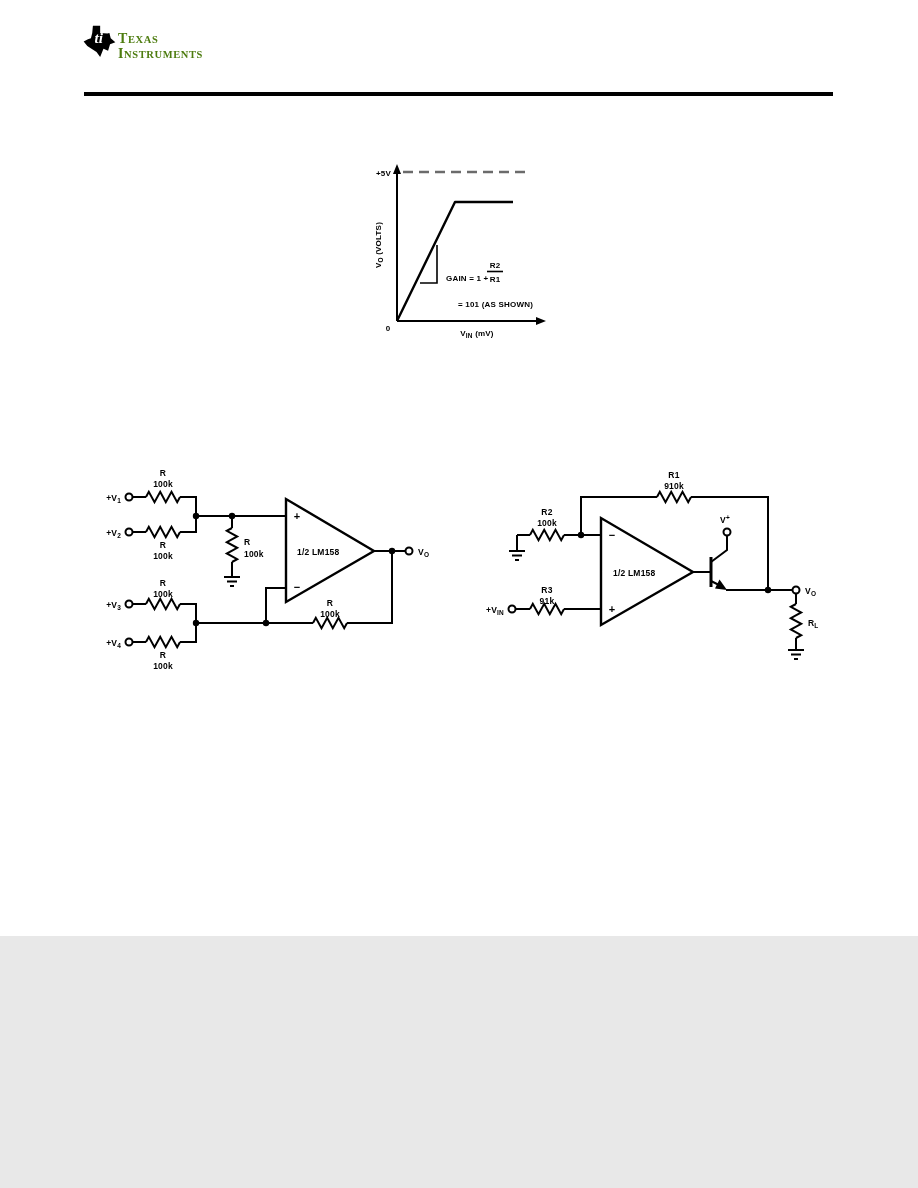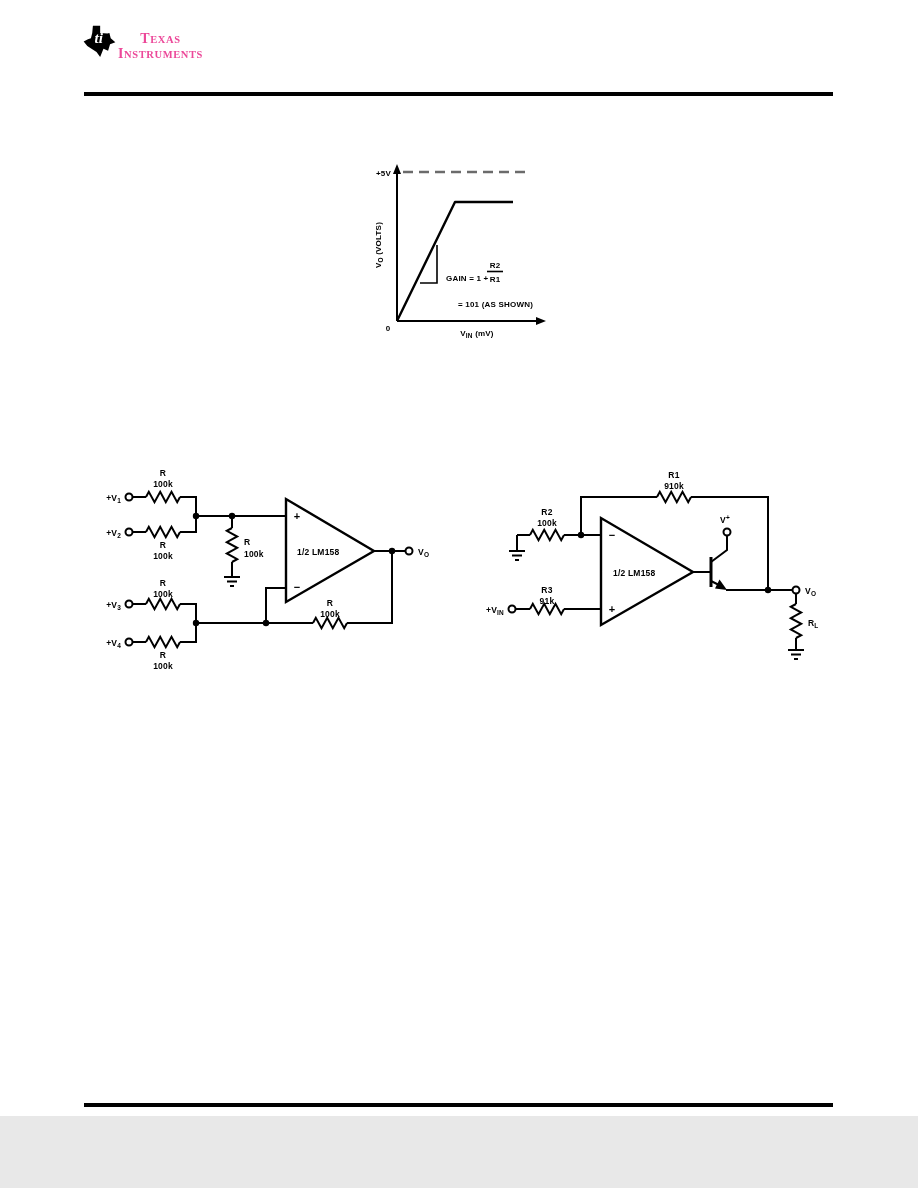--- a/index.html
+++ b/index.html
@@ -1,21 +1,21 @@
 <!DOCTYPE html>
 <html><head>
 <meta charset="utf-8">
 <style>
   html,body{margin:0;padding:0;background:#e8e8e8;}
-  .page{position:relative;width:918px;height:1116px;background:#ffffff;overflow:hidden;
-        font-family:"Liberation Sans",sans-serif;color:#000;text-align:center;}
+  .page{position:relative;width:918px;height:936px;background:#ffffff;overflow:hidden;
+        font-family:"Liberation Sans",sans-serif;color:#000;}
   .abs{position:absolute;}
   
   .brand{position:absolute;left:118px;top:31px;font-family:"Liberation Serif",serif;
-         font-weight:700;color:#ec4899;line-height:13px;letter-spacing:0.6px;}
+         font-weight:700;color:#4d7c0f;line-height:13px;letter-spacing:0.6px;}
   .brand .ln{white-space:nowrap;}
   .brand .cap{font-size:14px;}
   .brand .rest{font-size:10.5px;}
   .rule{position:absolute;left:84px;width:749px;height:4px;background:#000;}
   
   .ctxt{font:bold 8.5px "Liberation Sans",sans-serif;fill:#000;letter-spacing:0.2px;}
   .gtxt{font:bold 8px "Liberation Sans",sans-serif;fill:#000;letter-spacing:0.2px;}
   .sign{font:bold 11px "Liberation Sans",sans-serif;fill:#000;}
   .sub{font-size:6.5px;}
   .wire{fill:none;stroke:#000;stroke-width:2;stroke-linecap:butt;stroke-linejoin:miter;}

